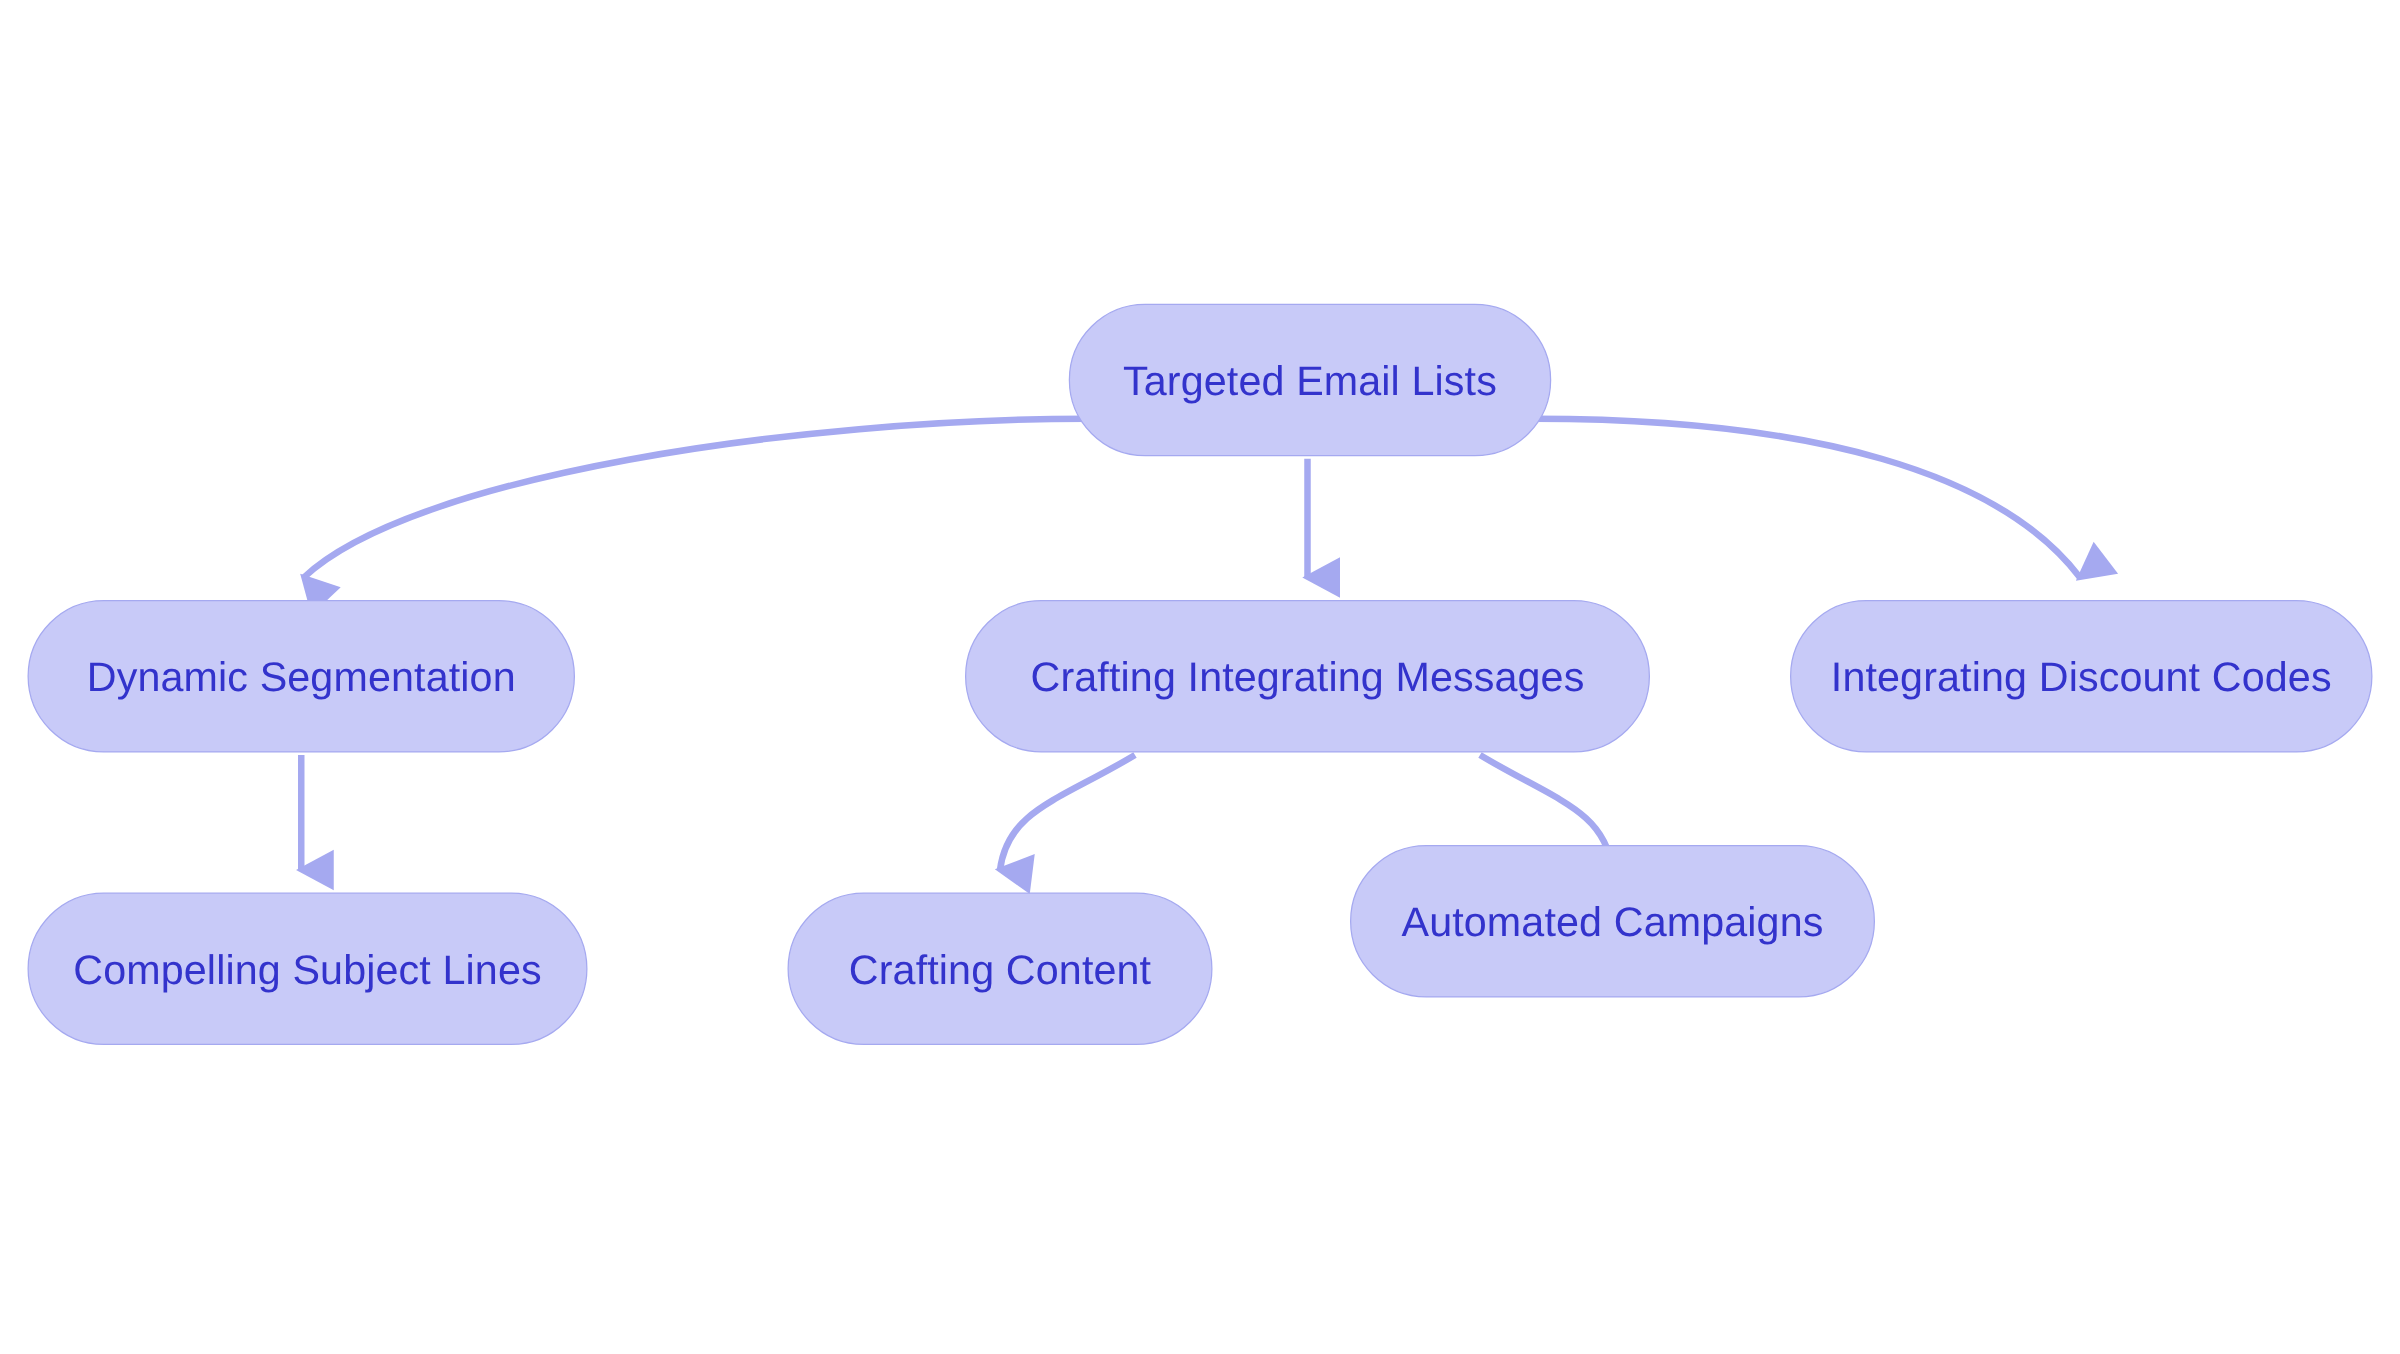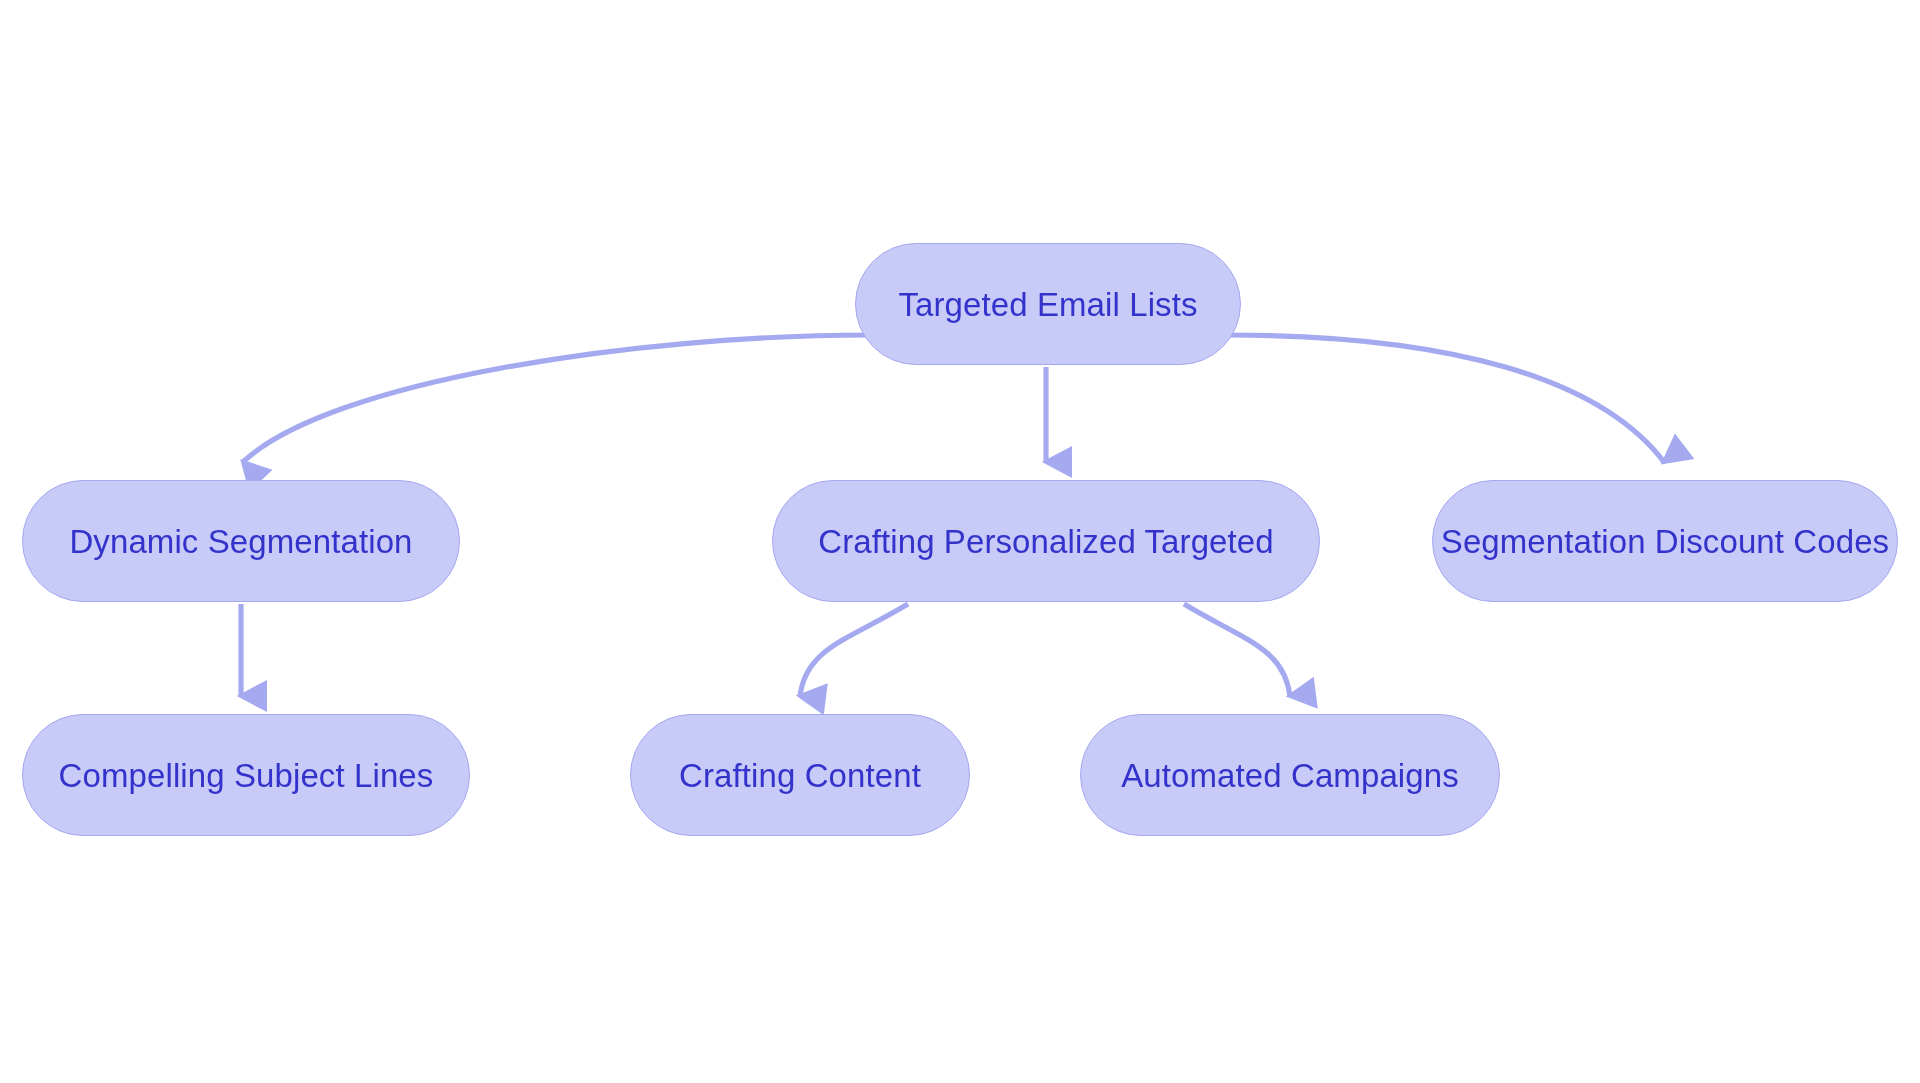--- a/index.html
+++ b/index.html
@@ -72,29 +72,29 @@
   </svg>
 
   <div id="node-layer">
       <div class="node" style="left: 855px; top: 243px; width: 386px; height: 122px;">
         <span class="node-label">Targeted Email Lists</span>
       </div>
       <div class="node" style="left: 22px; top: 480px; width: 438px; height: 122px;">
         <span class="node-label">Dynamic Segmentation</span>
       </div>
       <div class="node" style="left: 772px; top: 480px; width: 548px; height: 122px;">
-        <span class="node-label">Crafting Personalized Targeted</span>
+        <span class="node-label">Crafting Integrating Messages</span>
       </div>
       <div class="node" style="left: 1432px; top: 480px; width: 466px; height: 122px;">
-        <span class="node-label">Segmentation Discount Codes</span>
+        <span class="node-label">Integrating Discount Codes</span>
       </div>
       <div class="node" style="left: 22px; top: 714px; width: 448px; height: 122px;">
         <span class="node-label">Compelling Subject Lines</span>
       </div>
       <div class="node" style="left: 630px; top: 714px; width: 340px; height: 122px;">
         <span class="node-label">Crafting Content</span>
       </div>
-      <div class="node" style="left: 1080px; top: 714px; width: 420px; height: 122px;">
+      <div class="node" style="left: 1080px; top: 676px; width: 420px; height: 122px;">
         <span class="node-label">Automated Campaigns</span>
       </div>
     </div>
 
 </div>
 
 </body></html>

